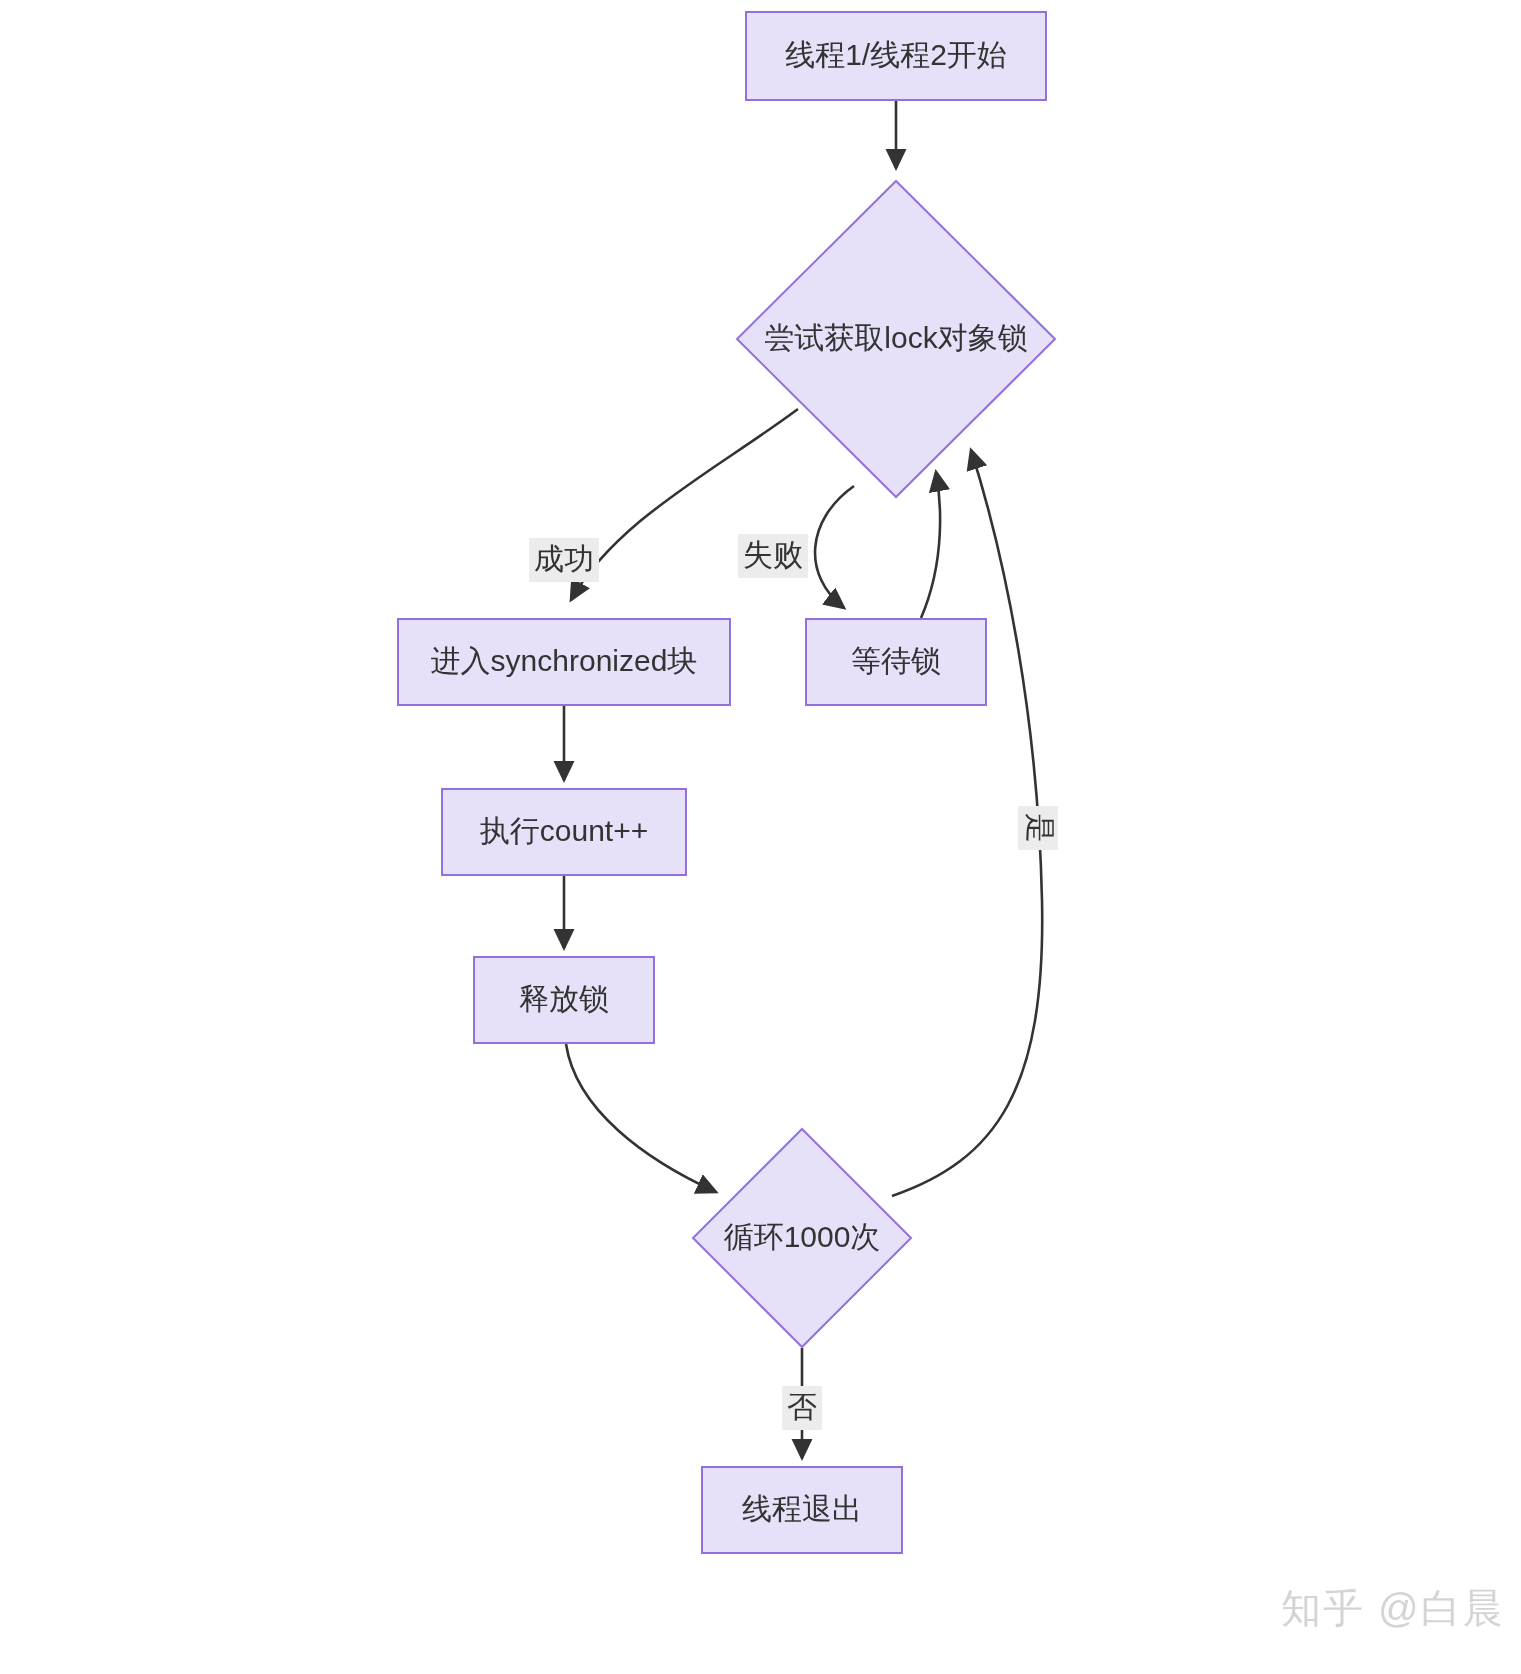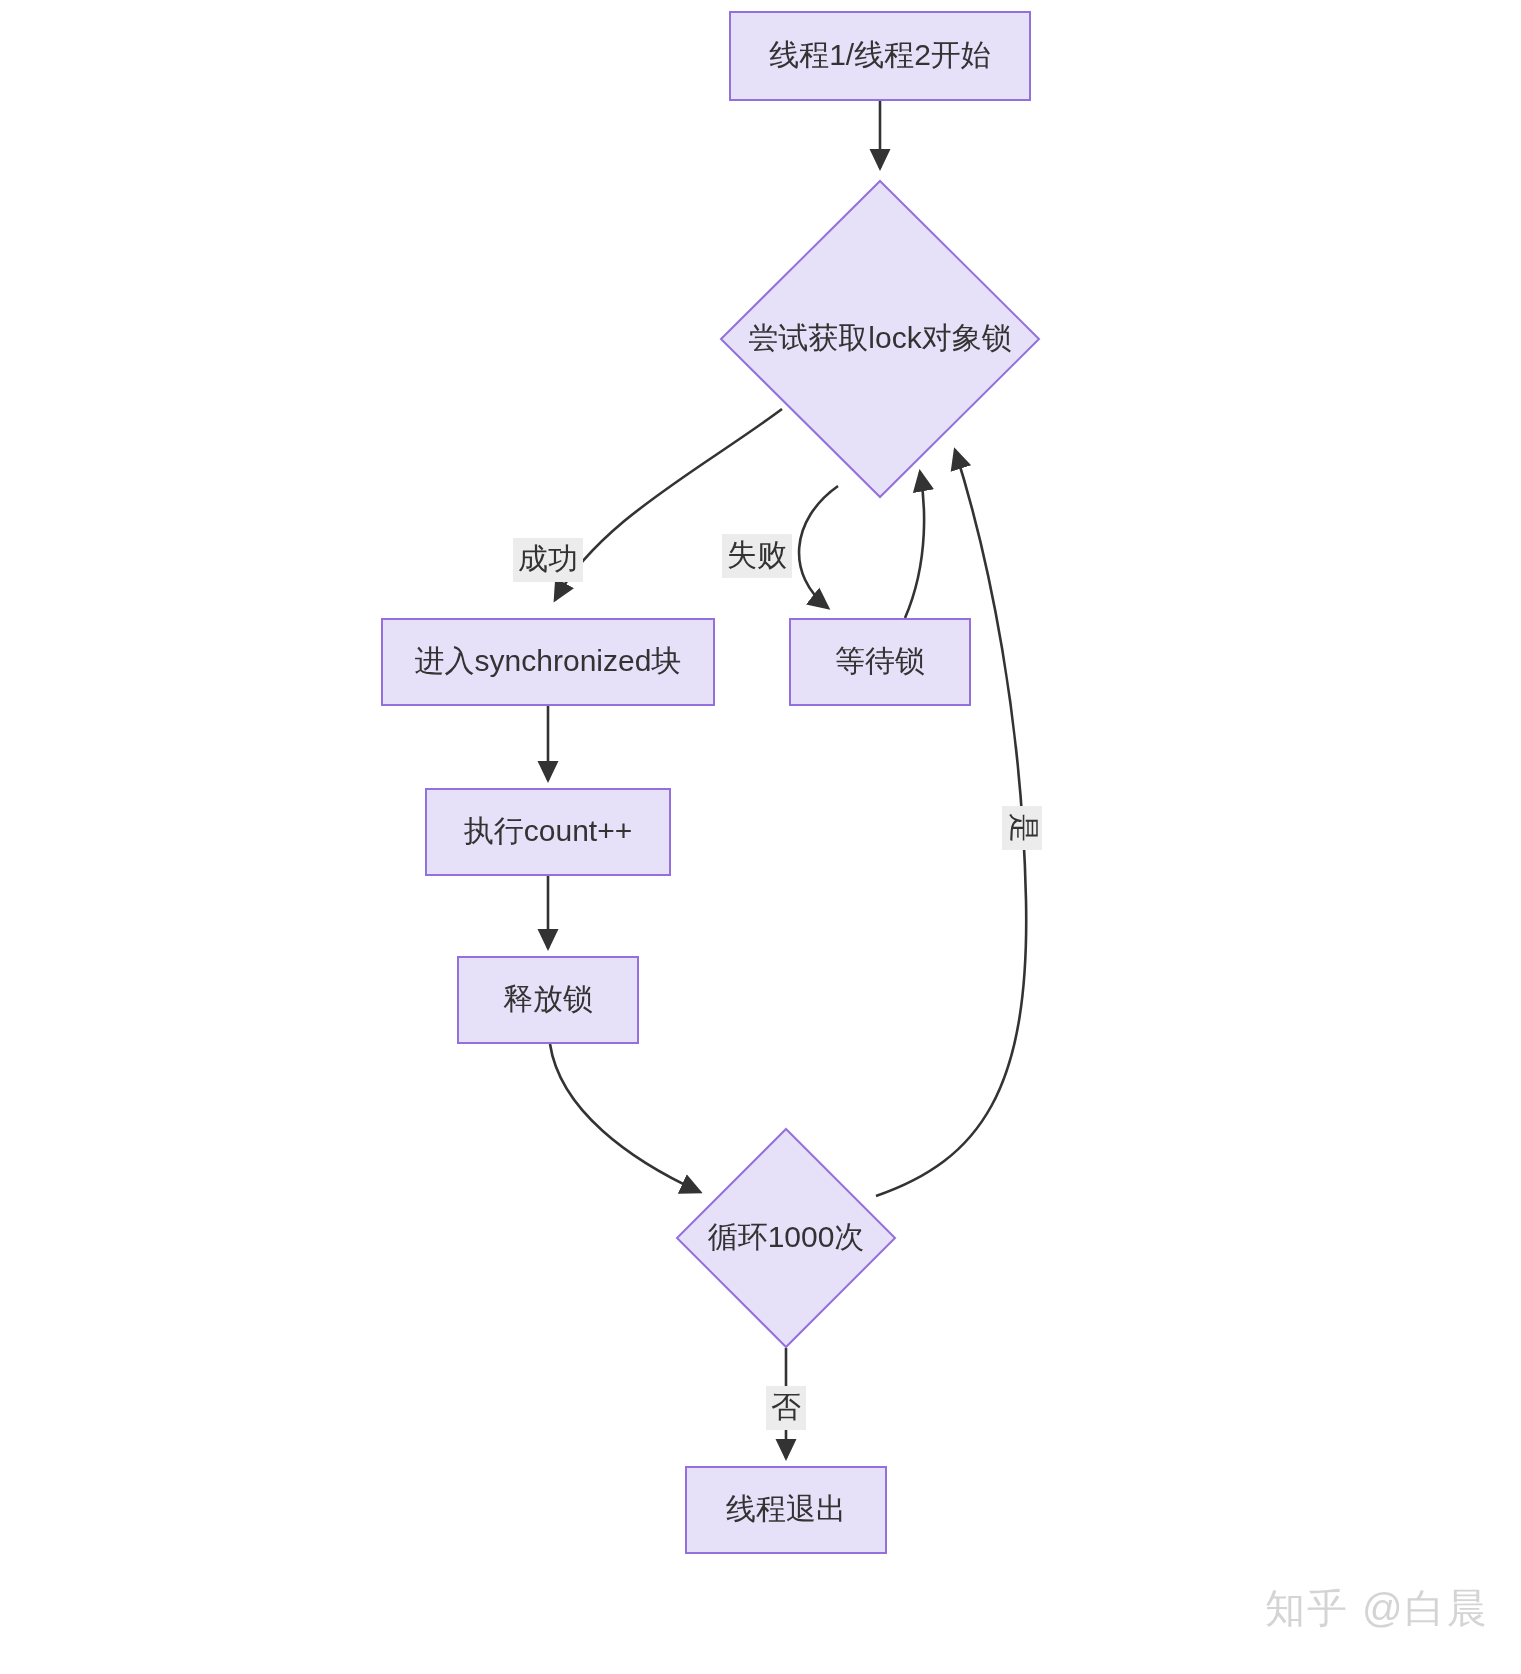--- a/index.html
+++ b/index.html
@@ -10,21 +10,21 @@
   }
   body {
     width: 1521px;
     height: 1674px;
     font-family: "Liberation Sans", "DejaVu Sans", sans-serif;
     position: relative;
     overflow: hidden;
   }
   #diagram-root {
     position: absolute;
-    top: 0; left: 0;
+    top: 0; left: 16px;
     width: 1357px;
     height: 1674px;
   }
   svg.flowchart {
     display: block;
     width: 1521px;
     height: 1674px;
     background: #ffffff;
   }
   .node-shape {

